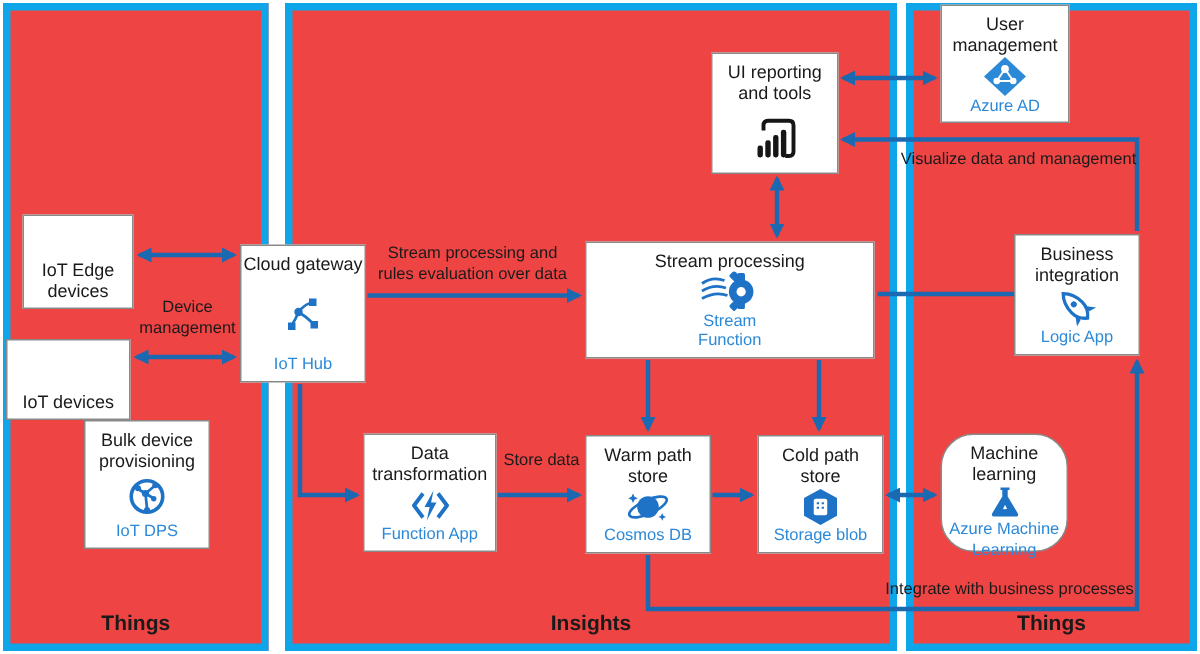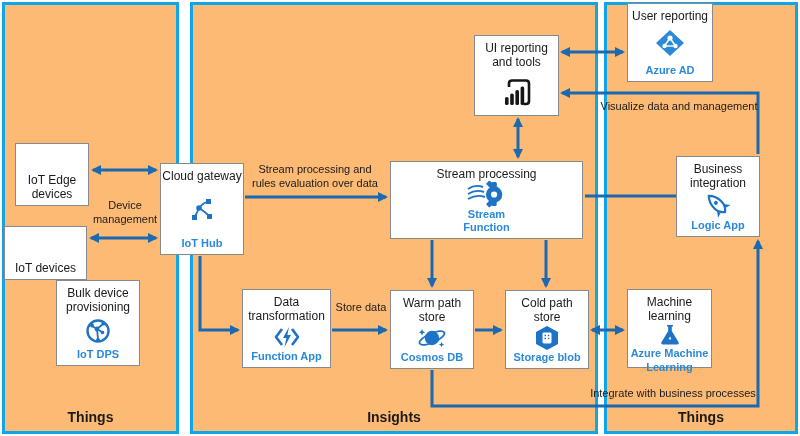--- a/index.html
+++ b/index.html
@@ -1,29 +1,29 @@
 <!DOCTYPE html>
 <html><head>
 <meta charset="utf-8">
 <style>
   html,body{margin:0;padding:0;background:#ffffff;}
   #stage{
     position:relative;width:800px;height:436px;background:#ffffff;
     font-family:"Liberation Sans","DejaVu Sans",sans-serif;overflow:hidden;
   }
-  .panel{position:absolute;background:#fdba74;border:3px solid #0ea5e9;box-sizing:border-box;}
+  .panel{position:absolute;background:#ef4444;border:5px solid #0ea5e9;box-sizing:border-box;}
   .panel-label{position:absolute;bottom:6px;left:0;width:100%;text-align:center;
     font-weight:bold;font-size:14px;color:#1a1a1a;}
   #arrows{position:absolute;left:0;top:0;z-index:2;}
   .node{position:absolute;background:#ffffff;border:1px solid #898989;box-sizing:border-box;
     display:flex;flex-direction:column;align-items:center;justify-content:space-between;
     padding:5px 1px 4px 1px;font-size:12px;color:#1a1a1a;text-align:center;line-height:1.18;z-index:3;}
   .node.center{justify-content:flex-end;}
   .node-title{white-space:pre-line;}
-  .node-service{color:#2c89d8;font-size:11px;line-height:1.2;font-weight:bold;}
+  .node-service{color:#2c89d8;font-size:11px;line-height:1.2;}
   .svc-narrow{max-width:64px;}
   .svc-mid{max-width:100px;}
   .icon{display:flex;align-items:center;justify-content:center;}
   .edge-label{position:absolute;font-size:11px;color:#1a1a1a;text-align:center;line-height:1.25;z-index:2;}
 </style>
 </head>
 <body>
 
 <div id="stage">
 
@@ -190,21 +190,21 @@
         <path d="M10 10 V6.5 Q10 3.5 13 3.5 H27 Q30 3.5 30 6.5 V24 Q30 27 27 27 H24.5" fill="none" stroke="#161616" stroke-width="2.6"></path>
         <rect x="6" y="20" width="3.6" height="8" rx="1.6" fill="#161616"></rect>
         <rect x="11.2" y="16.5" width="3.6" height="11.5" rx="1.6" fill="#161616"></rect>
         <rect x="16.4" y="13" width="3.6" height="15" rx="1.6" fill="#161616"></rect>
         <rect x="21.6" y="9.5" width="3.6" height="18.5" rx="1.6" fill="#161616"></rect>
       </svg>
     </span>
   </div>
 
   <div class="node" style="left:627px;top:3px;width:86px;height:79px;">
-    <div class="node-title">User reporting</div>
+    <div class="node-title">User management</div>
     <span class="icon">
       <svg width="30" height="28" viewBox="0 0 30 28">
         <path d="M15 1 L29 14 L15 27 L1 14 z" fill="#2c89d8"></path>
         <g stroke="#ffffff" stroke-width="1.4" fill="none">
           <line x1="15" y1="9" x2="9.5" y2="17"></line>
             <line x1="15" y1="9" x2="20.5" y2="17"></line>
           <line x1="9.5" y1="17" x2="20.5" y2="17"></line>
         </g>
         <circle cx="15" cy="9" r="2.6" fill="#ffffff"></circle>
         <circle cx="9.5" cy="17" r="2.2" fill="#ffffff"></circle>
@@ -222,21 +222,21 @@
           <path d="M15 1 Q20 6 20 14 Q20 20 15 24 Q10 20 10 14 Q10 6 15 1 z" fill="none" stroke="#1e73c7" stroke-width="2.2"></path>
           <circle cx="15" cy="11" r="2" fill="#1e73c7"></circle>
           <path d="M10.5 17 L6 23 L11 21.5 z" fill="#1e73c7"></path>
           <path d="M19.5 17 L24 23 L19 21.5 z" fill="#1e73c7"></path>
         </g>
       </svg>
     </span>
     <div class="node-service">Logic App</div>
   </div>
 
-  <div class="node" style="left:627px;top:289px;width:85px;height:79px;">
+  <div class="node" style="left:627px;top:289px;width:85px;height:79px;border-radius:22px;">
     <div class="node-title">Machine learning</div>
     <span class="icon">
       <svg width="26" height="24" viewBox="0 0 26 24">
         <path d="M10 2 h6 v1.6 h-1.2 v4.4 l6.6 11 q1.2 2.4 -1.4 2.4 h-14 q-2.6 0 -1.4 -2.4 l6.6 -11 V3.6 H10 z" fill="#1e73c7"></path>
         <path d="M13 13.5 l1.4 2.8 -2.8 .2 z" fill="#ffffff"></path>
       </svg>
     </span>
     <div class="node-service svc-mid">Azure Machine Learning</div>
   </div>
 

